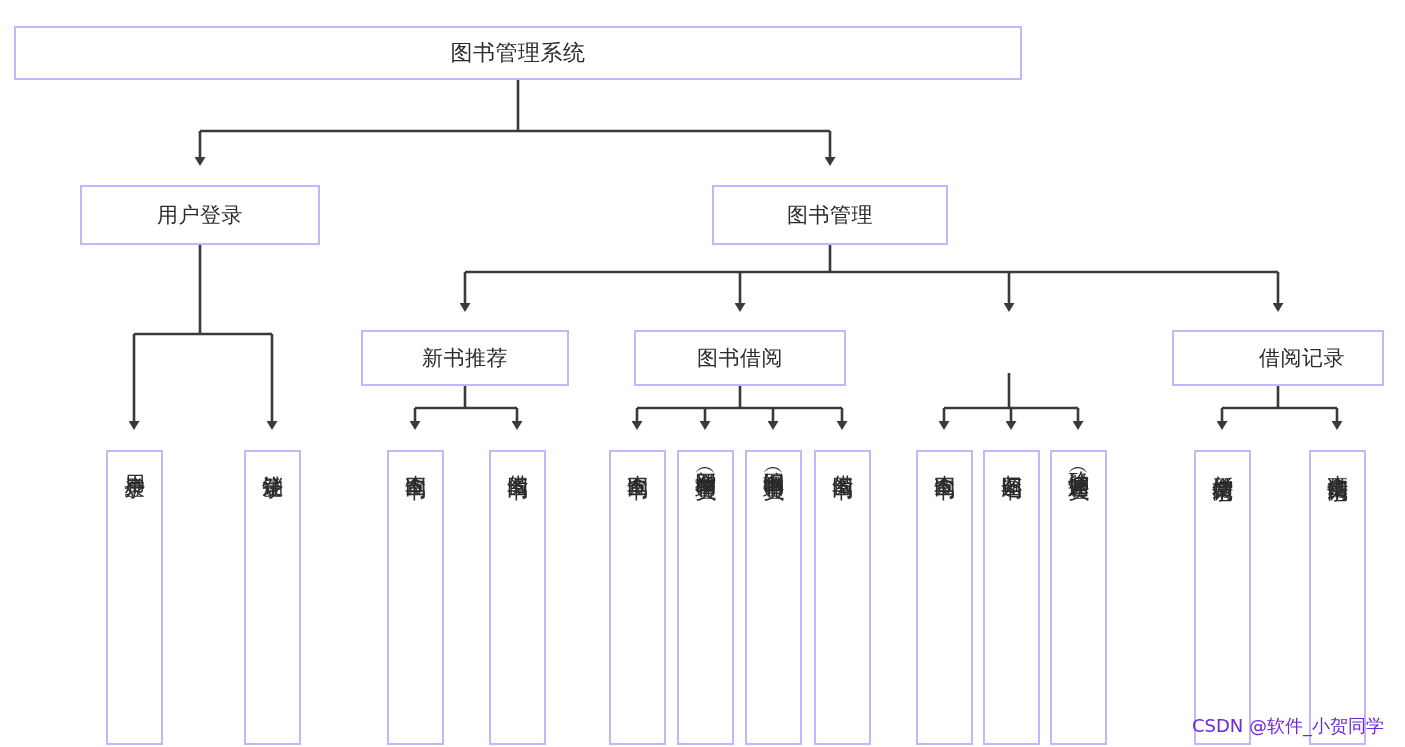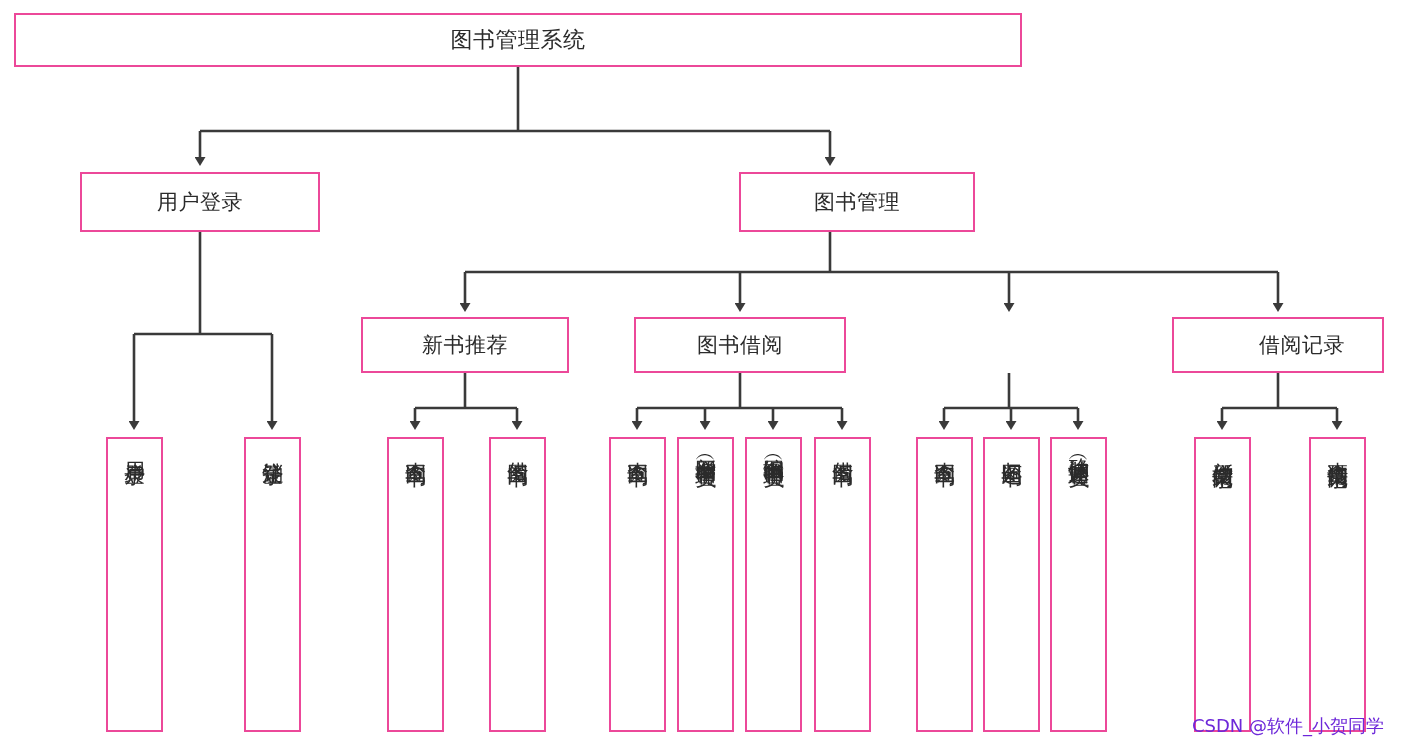--- a/index.html
+++ b/index.html
@@ -23,26 +23,27 @@
     left: 0;
     top: 0;
     width: 1405px;
     height: 747px;
     pointer-events: none;
   }
   .node {
     position: absolute;
     box-sizing: border-box;
     background: #ffffff;
-    border: 2px solid #ec4899;
+    border: 2px solid #c4b5fd;
     display: flex;
     align-items: center;
     justify-content: center;
     color: #2b2b2b;
     z-index: 2;
+    margin-top: 13px;
   }
   .node .label {
     display: block;
     text-align: center;
     line-height: 1.06;
     letter-spacing: 0.5px;
   }
   
   .node.horiz .label {
     writing-mode: horizontal-tb;
@@ -135,21 +136,21 @@
     </g>
   </svg>
 
   <div class="node horiz root" style="left:14px; top:13px; width:1008px; height:54px;">
     <span class="label">图书管理系统</span>
   </div>
 
   <div class="node horiz" style="left:80px; top:172px; width:240px; height:60px;">
     <span class="label">用户登录</span>
   </div>
-  <div class="node horiz" style="left:739px; top:172px; width:236px; height:60px;">
+  <div class="node horiz" style="left:712px; top:172px; width:236px; height:60px;">
     <span class="label">图书管理</span>
   </div>
 
   <div class="node horiz" style="left:361px; top:317px; width:208px; height:56px;">
     <span class="label">新书推荐</span>
   </div>
   <div class="node horiz" style="left:634px; top:317px; width:212px; height:56px;">
     <span class="label">图书借阅</span>
   </div>
   <div class="node horiz" style="left:1172px; top:317px; width:212px; height:56px;padding-left:48px;">

